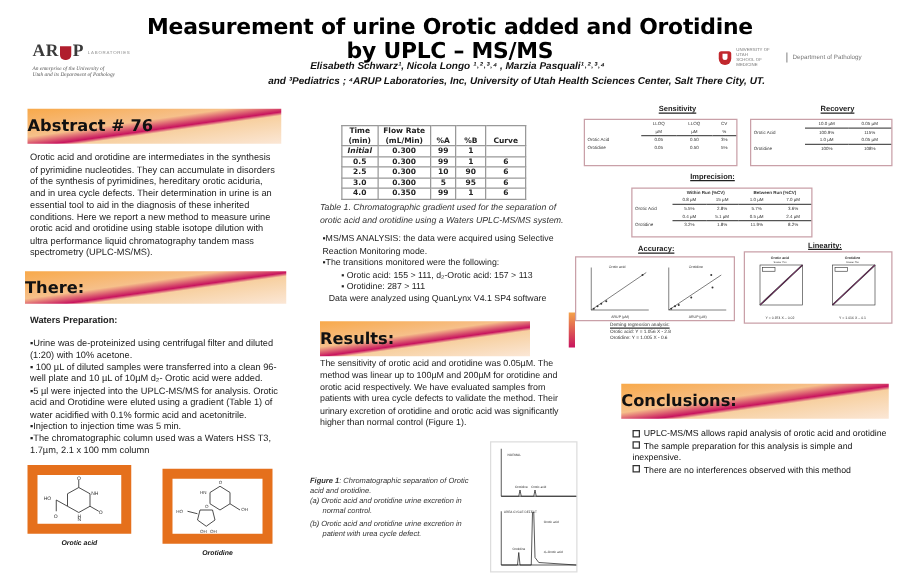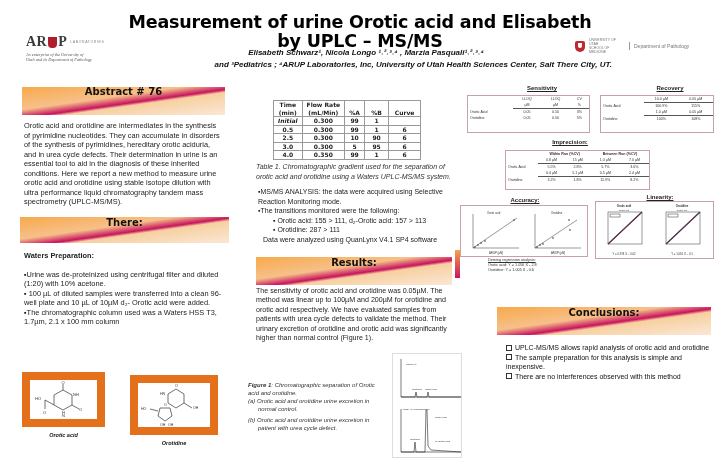--- a/index.html
+++ b/index.html
@@ -19,21 +19,21 @@
   .arup-tag { font-family: "Liberation Serif", serif; font-style: italic; font-size: 4.3px; color: #555; line-height: 5px; margin-top: 2px; }
 
   .uofu { left: 575px; top: 38px; display:flex; align-items:center; gap:4px; }
   .uofu .shield { width: 10px; height: 11px; background: #c1272d; border-radius: 2px 2px 5px 5px; position: relative; }
   .uofu .shield::after { content:""; position:absolute; left:3px; top:2px; width:4px; height:5px; background:#fff; border-radius: 0 0 2px 2px; }
   .uofu .name { font-size: 3.5px; color:#777; line-height: 4px; width: 36px; }
   .uofu .sep { width: 1px; height: 8px; background:#999; }
   .uofu .dept { font-size: 5px; color: #777; }
 
   
-  .banner { height: 28px; background: linear-gradient(172deg, #f8a94a 0%, #f6c08a 40%, #c8145e 55%, #f7d0a0 60%, #fbe7d6 100%); font-weight: bold; font-family: "DejaVu Sans", sans-serif; font-size: 10px; color:#111; text-align: center; display:flex; justify-content:center; }
+  .banner { height: 28px; background: linear-gradient(172deg, #f8a94a 0%, #f6c08a 40%, #c8145e 55%, #f7d0a0 60%, #fbe7d6 100%); font-weight: bold; font-family: "DejaVu Sans", sans-serif; font-size: 13px; color:#111; text-align: left; display:flex; flex-direction:column; justify-content:center; }
   .banner.one { line-height: 9px; }
 
   .body-text { font-size: 7.4px; line-height: 9.5px; color:#222; }
   .body-text p { margin: 0; }
 
   
   .intro-banner { left: 22px; top: 87px; width: 203px; }
   .intro-text { left: 24px; top: 121px; width: 200px; }
   .method-banner { left: 20px; top: 217px; width: 209px; height: 26px; }
   .sample-text { left: 24px; top: 251px; width: 205px; }
@@ -49,21 +49,21 @@
   
   .grad-table { left: 273px; top: 100px; border-collapse: collapse; font-family:"DejaVu Sans", sans-serif; font-weight:bold; font-size: 6px; color:#222; }
   .grad-table th, .grad-table td { border: 0.6px solid #999; text-align:center; padding: 0 4px; height: 8.5px; line-height: 7.5px; }
   .grad-table th { vertical-align: bottom; }
   .grad-table td.italic { font-style: italic; }
   .table-cap { left: 256px; top: 162px; width: 200px; font-size: 7px; font-style: italic; line-height: 9.5px; color:#333; }
 
   .msms-text { left: 258px; top: 187px; width: 205px; font-size: 7px; line-height: 9.5px; color:#222; }
   .msms-text .sub { padding-left: 15px; }
 
-  .results-banner { left: 256px; top: 257px; width: 196px; }
+  .results-banner { left: 256px; top: 257px; width: 168px; }
   .results-text { left: 256px; top: 287px; width: 207px; font-size: 7.1px; line-height: 9.4px; }
 
   .fig-cap { left: 248px; top: 381px; width: 135px; font-size: 6px; line-height: 8px; font-style: italic; color:#333; }
   .fig-cap .b { font-weight: bold; }
   .fig-cap .ind { padding-left: 10px; text-indent: -10px; }
 
   .chrom { left: 392px; top: 353px; width: 70px; height: 105px; background:#fff; border: 0.5px solid #ddd; }
 
   
   .ph { font-weight: bold; font-size: 6px; text-decoration: underline; text-align:center; color:#222; }
@@ -103,21 +103,21 @@
       <span>P</span>
     <span class="lab">LABORATORIES</span>
   </div>
   <div class="arup-tag">
     <div>An enterprise of the University of</div>
     <div>Utah and its Department of Pathology</div>
   </div>
 </div>
 
 <div class="abs title">
-  <div>Measurement of urine Orotic acid and Elisabeth</div>
+  <div>Measurement of urine Orotic added and Orotidine</div>
   <div>by UPLC – MS/MS</div>
 </div>
 <div class="abs authors" style="left:120px;width:492px;top:48px;padding-right:0;text-align:center;">Elisabeth Schwarz¹, Nicola Longo ¹˒²˒³˒⁴ , Marzia Pasquali¹˒²˒³˒⁴</div>
 <div class="abs affil">
   <div>and ³Pediatrics ; ⁴ARUP Laboratories, Inc, University of Utah Health Sciences Center, Salt There City, UT.</div>
 </div>
 
 <div class="abs uofu">
   <div class="shield"></div>
   <div class="name">
@@ -131,20 +131,22 @@
 <div class="abs banner one intro-banner">
   <div>Abstract # 76</div>
 </div>
 <div class="abs body-text intro-text">Orotic acid and orotidine are intermediates in the synthesis of pyrimidine nucleotides. They can accumulate in disorders of the synthesis of pyrimidines, hereditary orotic aciduria, and in urea cycle defects. Their determination in urine is an essential tool to aid in the diagnosis of these inherited conditions. Here we report a new method to measure urine orotic acid and orotidine using stable isotope dilution with ultra performance liquid chromatography tandem mass spectrometry (UPLC-MS/MS).</div>
 
 <div class="abs banner method-banner">There:</div>
 <div class="abs body-text sample-text">
   <div class="hd">Waters Preparation:</div>
   <p>▪Urine was de-proteinized using centrifugal filter and diluted (1:20) with 10% acetone.</p>
   <p>▪ 100 µL of diluted samples were transferred into a clean 96-well plate and 10 µL of  10µM d₂- Orotic acid were added.</p>
+  <p>▪5 µl were injected into the UPLC-MS/MS for analysis.  Orotic acid and Orotidine were eluted using a gradient (Table 1) of water acidified with 0.1% formic acid and acetonitrile.</p>
+  <p>▪Injection to injection time was 5 min.</p>
   <p>▪The chromatographic column used was a Waters HSS T3, 1.7µm, 2.1 x 100 mm column</p>
 </div>
 
 <div class="abs struct struct-oa">
   <div class="inner">
     <svg width="67" height="39" viewBox="0 0 67 39">
       <g stroke="#333" stroke-width="0.7" fill="none">
         <polygon points="33,10 42,15 42,25 33,30 24,25 24,15"></polygon>
         <line x1="33" y1="10" x2="33" y2="4"></line>
         <line x1="42" y1="25" x2="49" y2="29"></line>

